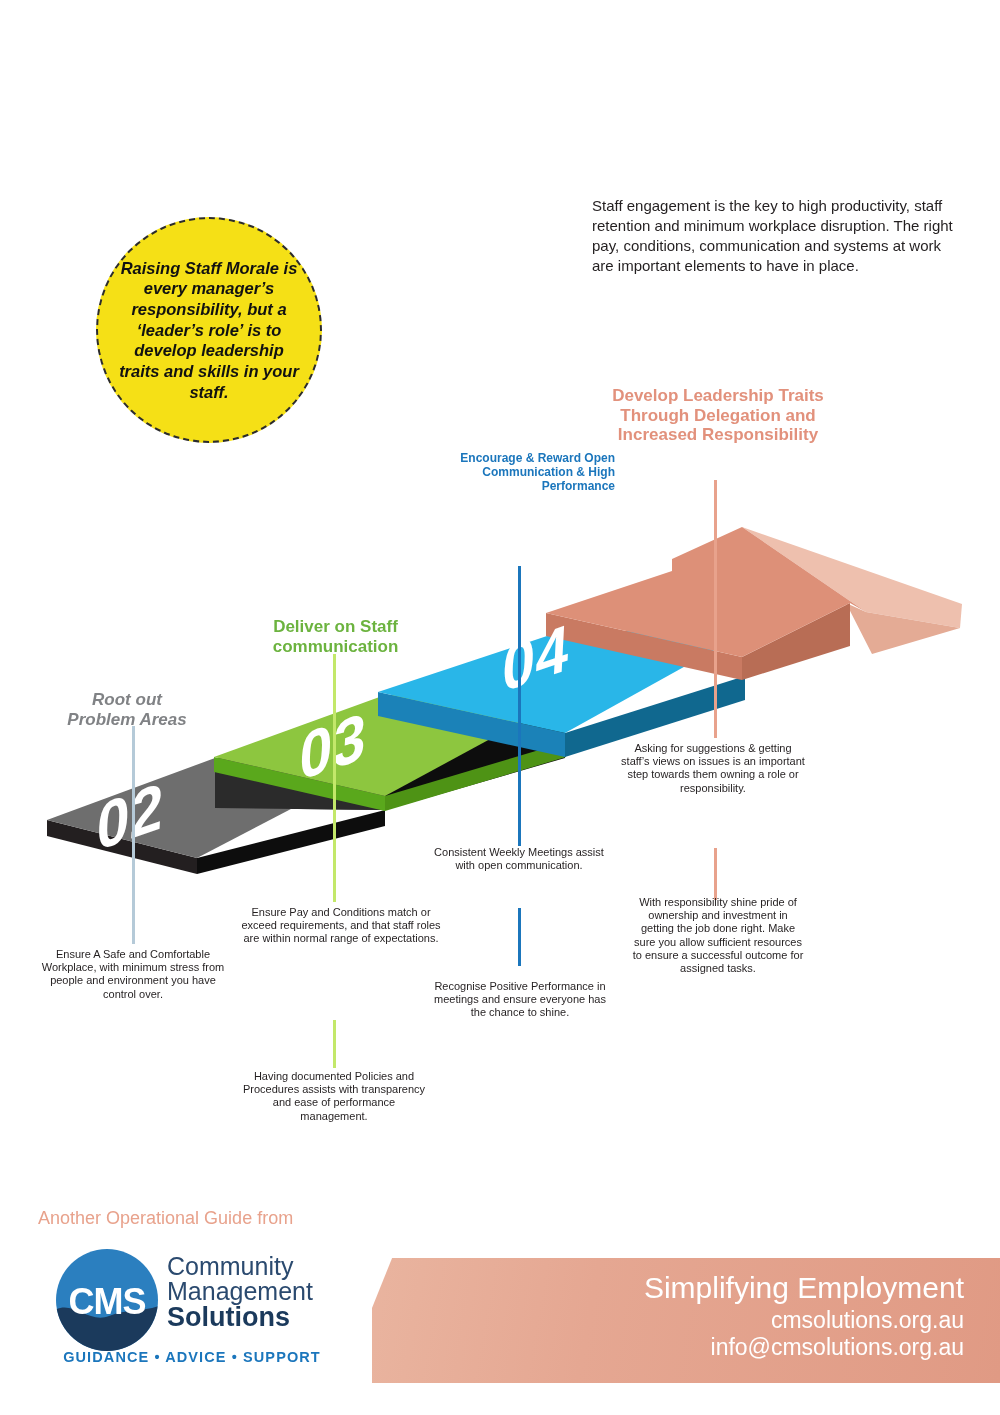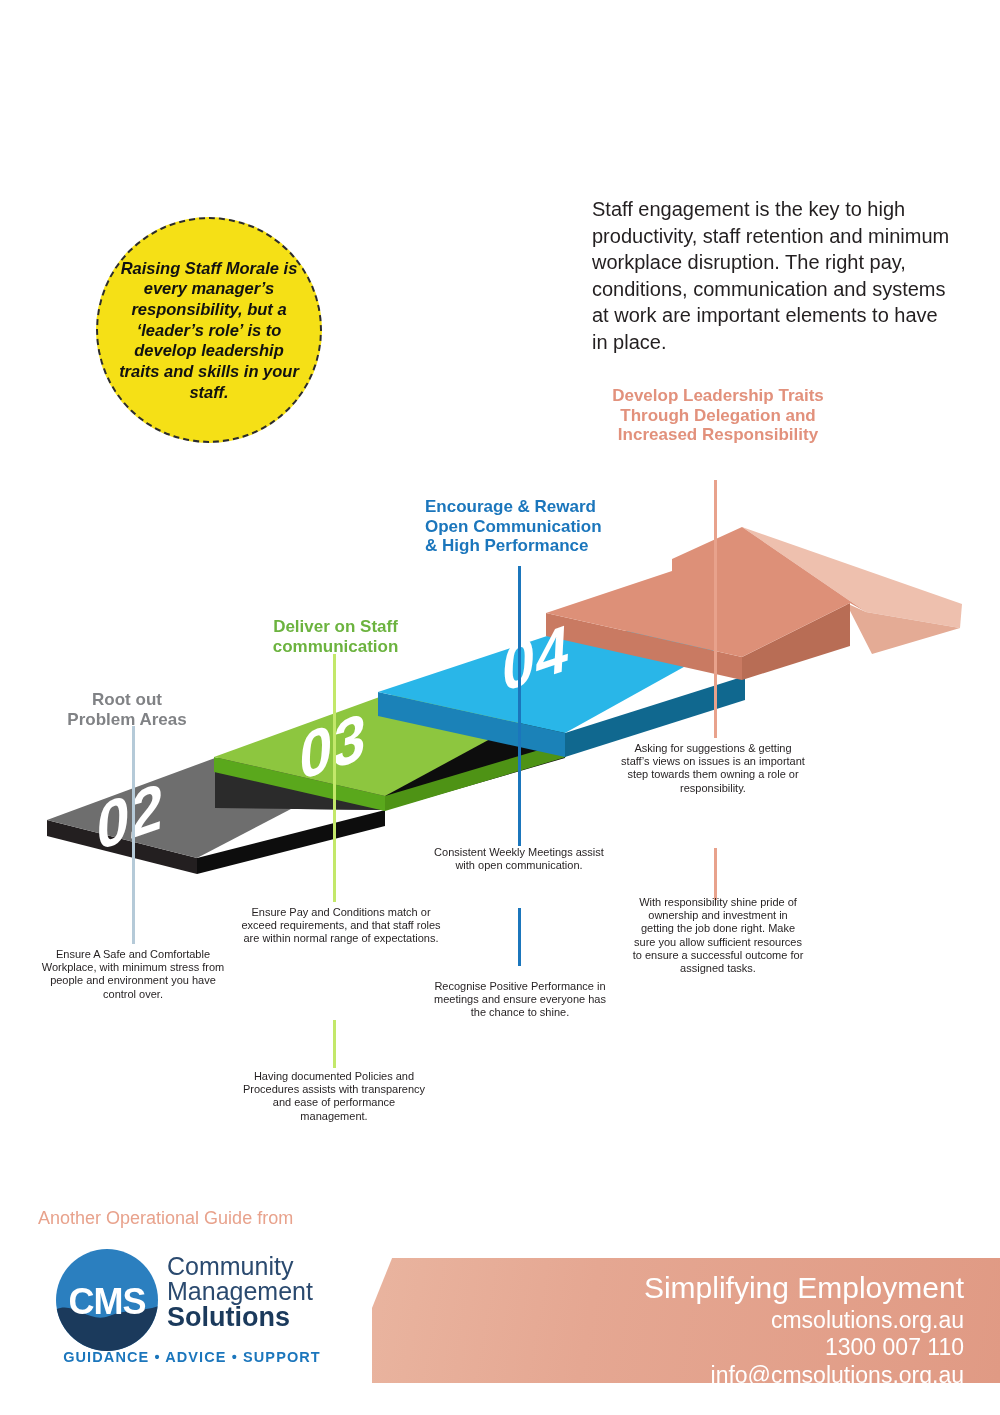--- a/index.html
+++ b/index.html
@@ -17,21 +17,21 @@
     position:absolute; left:330px; top:88px; width:640px;
     text-align:right;
     font-size:60px; line-height:1.05;
     color:#1b76bc; font-weight:400;
     letter-spacing:-0.5px;
   }
 
   
   #intro-text{
     position:absolute; left:592px; top:196px; width:362px;
-    font-size:20px; line-height:1.33; color:#231f20;
+    font-size:15px; line-height:1.33; color:#231f20;
     text-align:left;
   }
 
   
   #callout{
     position:absolute; left:96px; top:217px;
     width:226px; height:226px; border-radius:50%;
     background:#f5e016;
     border:2px dashed #2b2b2b;
     box-sizing:border-box;
@@ -40,21 +40,21 @@
   #callout .inner{
     width:188px; text-align:center;
     font-size:16.5px; line-height:1.25;
     font-weight:bold; font-style:italic; color:#111;
   }
 
   
   .step-head{position:absolute;font-weight:bold;line-height:1.16;}
   #head-01{left:22px;  top:690px; width:210px; text-align:center; font-size:17px; color:#808285;}
   #head-02{left:233px; top:617px; width:205px; text-align:center; font-size:17px; color:#6cb33f;}
-  #head-03{left:425px; top:497px; width:190px; text-align:left; font-size:17px; color:#1b76bc;}
+  #head-03{left:425px; top:452px; width:190px; text-align:right; font-size:12px; color:#1b76bc;}
   #head-04{left:608px; top:386px; width:220px; text-align:center; font-size:17px; color:#e2917c;}
 
   
   .conn{position:absolute;width:3px;}
   
   .body-text{position:absolute; text-align:center; font-size:11px; line-height:1.2; color:#231f20;}
 
   
   #steps-svg{position:absolute;left:0;top:0;width:1000px;height:1415px;pointer-events:none;}
   .stepnum{
@@ -150,21 +150,21 @@
   </svg>
 
   <div class="conn" style="left:132px;top:726px;height:218px;background:#b5cad8;"></div>
   <div class="conn" style="left:333px;top:654px;height:248px;background:#c3e86a;"></div>
   <div class="conn" style="left:333px;top:1020px;height:48px;background:#c3e86a;"></div>
   <div class="conn" style="left:518px;top:566px;height:280px;background:#1b76bc;"></div>
   <div class="conn" style="left:518px;top:908px;height:58px;background:#1b76bc;"></div>
   <div class="conn" style="left:714px;top:480px;height:258px;background:#e8a28c;"></div>
   <div class="conn" style="left:714px;top:848px;height:52px;background:#e8a28c;"></div>
 
-  <div id="head-01" class="step-head" style="white-space:pre-line;">Root out
+  <div id="head-01" class="step-head" style="white-space:pre-line;font-style:italic;">Root out
 Problem Areas</div>
   <div id="head-02" class="step-head">Deliver on Staff communication</div>
   <div id="head-03" class="step-head">Encourage &amp; Reward Open Communication &amp; High Performance</div>
   <div id="head-04" class="step-head">Develop Leadership Traits Through Delegation and Increased Responsibility</div>
 
   <div class="body-text" style="left:33px;top:948px;width:200px;">Ensure A Safe and Comfortable Workplace, with minimum stress from people and environment you have control over.</div>
 
   <div class="body-text" style="left:232px;top:906px;width:202px;margin-left:8px;">Ensure Pay and Conditions match or exceed requirements, and that staff roles are within normal range of expectations.</div>
   <div class="body-text" style="left:240px;top:1070px;width:188px;">Having documented Policies and Procedures assists with transparency and ease of performance management.</div>
 
@@ -195,18 +195,17 @@
       <div class="w3">Solutions</div>
     </div>
   </div>
   <div id="logo-sub">GUIDANCE • ADVICE • SUPPORT</div>
 
   <div id="footer-banner">
     <div class="bg"></div>
     <div class="txt">
       <div class="l1">Simplifying Employment</div>
       <div class="l2">cmsolutions.org.au</div>
-      <div class="l3">1300 007 110</div>
       <div class="l4">info@cmsolutions.org.au</div>
     </div>
   </div>
 
 </div>
 
 </body></html>

